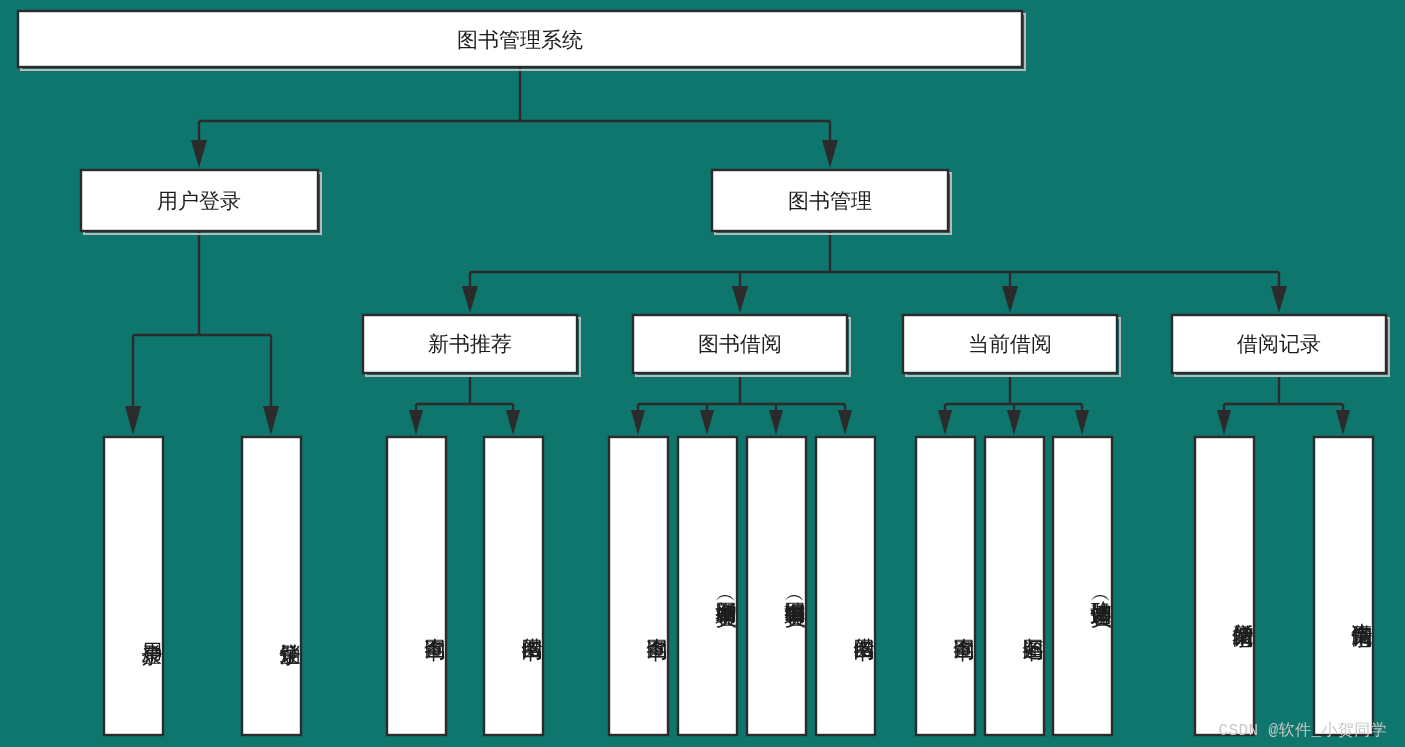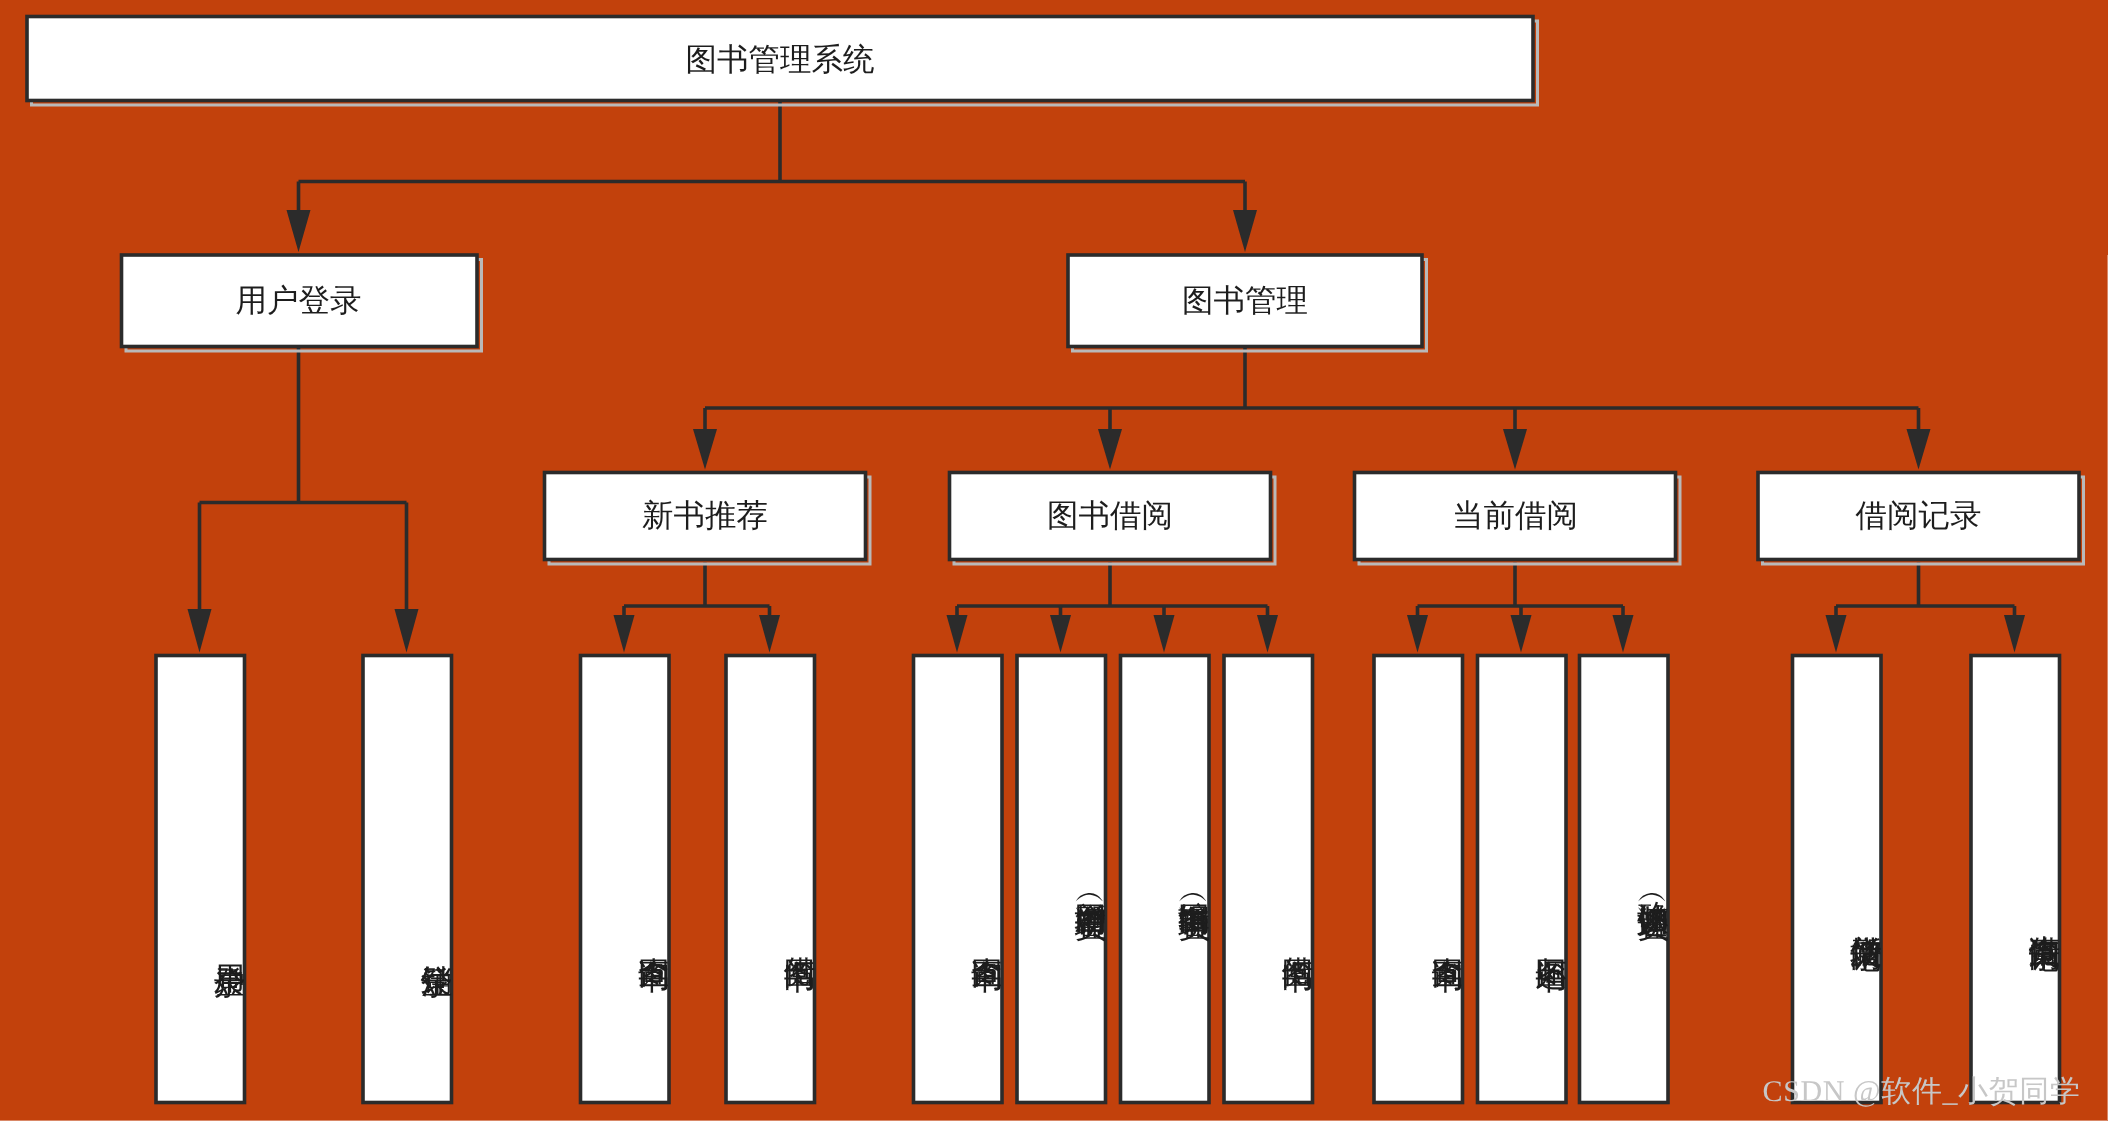--- a/index.html
+++ b/index.html
@@ -10,21 +10,21 @@
   body {
     width: 1405px;
     height: 747px;
     font-family: "Liberation Sans", "DejaVu Sans", sans-serif;
     overflow: hidden;
   }
   #chart-root {
     position: relative;
     width: 1405px;
     height: 747px;
-    background: #c2410c;
+    background: #0f766e;
   }
   svg.diagram {
     position: absolute;
     top: 0;
     left: 0;
     width: 1405px;
     height: 747px;
     display: block;
   }
   .node-box {
@@ -66,22 +66,22 @@
     white-space: nowrap;
     display: flex;
     align-items: flex-start;
     justify-content: center;
     pointer-events: none;
   }
   .watermark {
     position: absolute;
     right: 18px;
     bottom: 6px;
-    font-family: Liberation Serif, serif;
-    font-size: 20px;
+    font-family: Liberation Mono, monospace;
+    font-size: 16px;
     color: #c7c7c7;
     letter-spacing: 0.4px;
     white-space: nowrap;
   }
 </style>
 </head>
 <body>
 
 <div id="chart-root">
 

